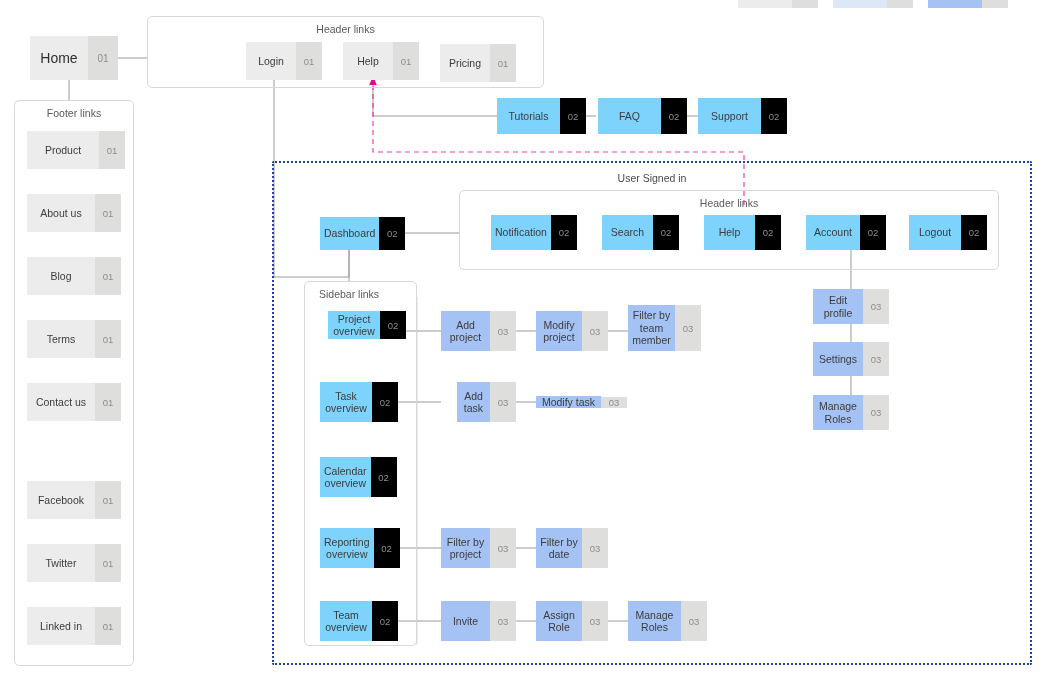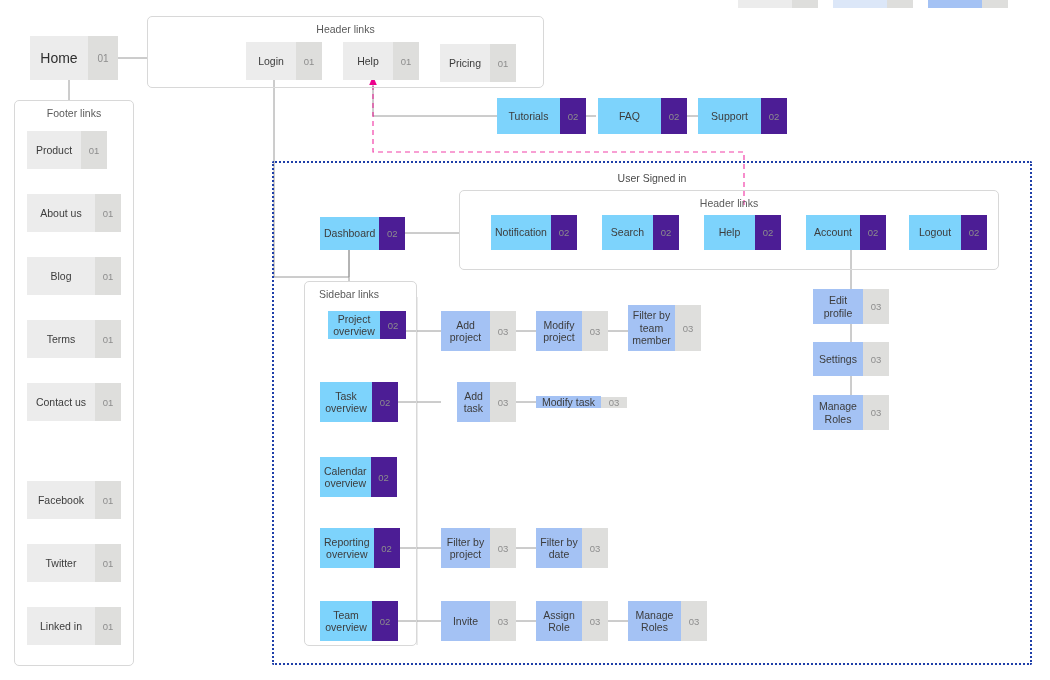--- a/index.html
+++ b/index.html
@@ -44,21 +44,21 @@
     display:flex;
     align-items:center;
     justify-content:center;
     font-size:9.5px;
     color:#8d8d8d;
     background:#dededc;
   }
   .lvl1 .lbl{background:#ececec;}
   .lvl1 .num{background:#dededc;}
   .lvl2 .lbl{background:#7dd3fc;}
-  .lvl2 .num{background:#4c1d95;}
+  .lvl2 .num{background:#000000;}
   .lvl3 .lbl{background:#a4c2f4;}
   .lvl3 .num{background:#dededc;}
 
   .node.home .lbl{font-size:14px;color:#2f2f2f;}
   .node.home .num{width:30px;font-size:10px;}
 
   
   .group{
     position:absolute;
     box-sizing:border-box;
@@ -186,21 +186,21 @@
     <div class="num">01</div>
   </div>
   <div class="node lvl1" style="left:440px;top:44px;width:76px;height:38px;">
     <div class="lbl">Pricing</div>
     <div class="num">01</div>
   </div>
 
   <div class="group" style="left:14px;top:100px;width:120px;height:566px;">
     <div class="gtitle">Footer links</div>
   </div>
-  <div class="node lvl1" style="left:27px;top:131px;width:80px;height:38px;">
+  <div class="node lvl1" style="left:27px;top:131px;width:98px;height:38px;">
     <div class="lbl">Product</div>
     <div class="num">01</div>
   </div>
   <div class="node lvl1" style="left:27px;top:194px;width:94px;height:38px;">
     <div class="lbl">About us</div>
     <div class="num">01</div>
   </div>
   <div class="node lvl1" style="left:27px;top:257px;width:94px;height:38px;">
     <div class="lbl">Blog</div>
     <div class="num">01</div>

